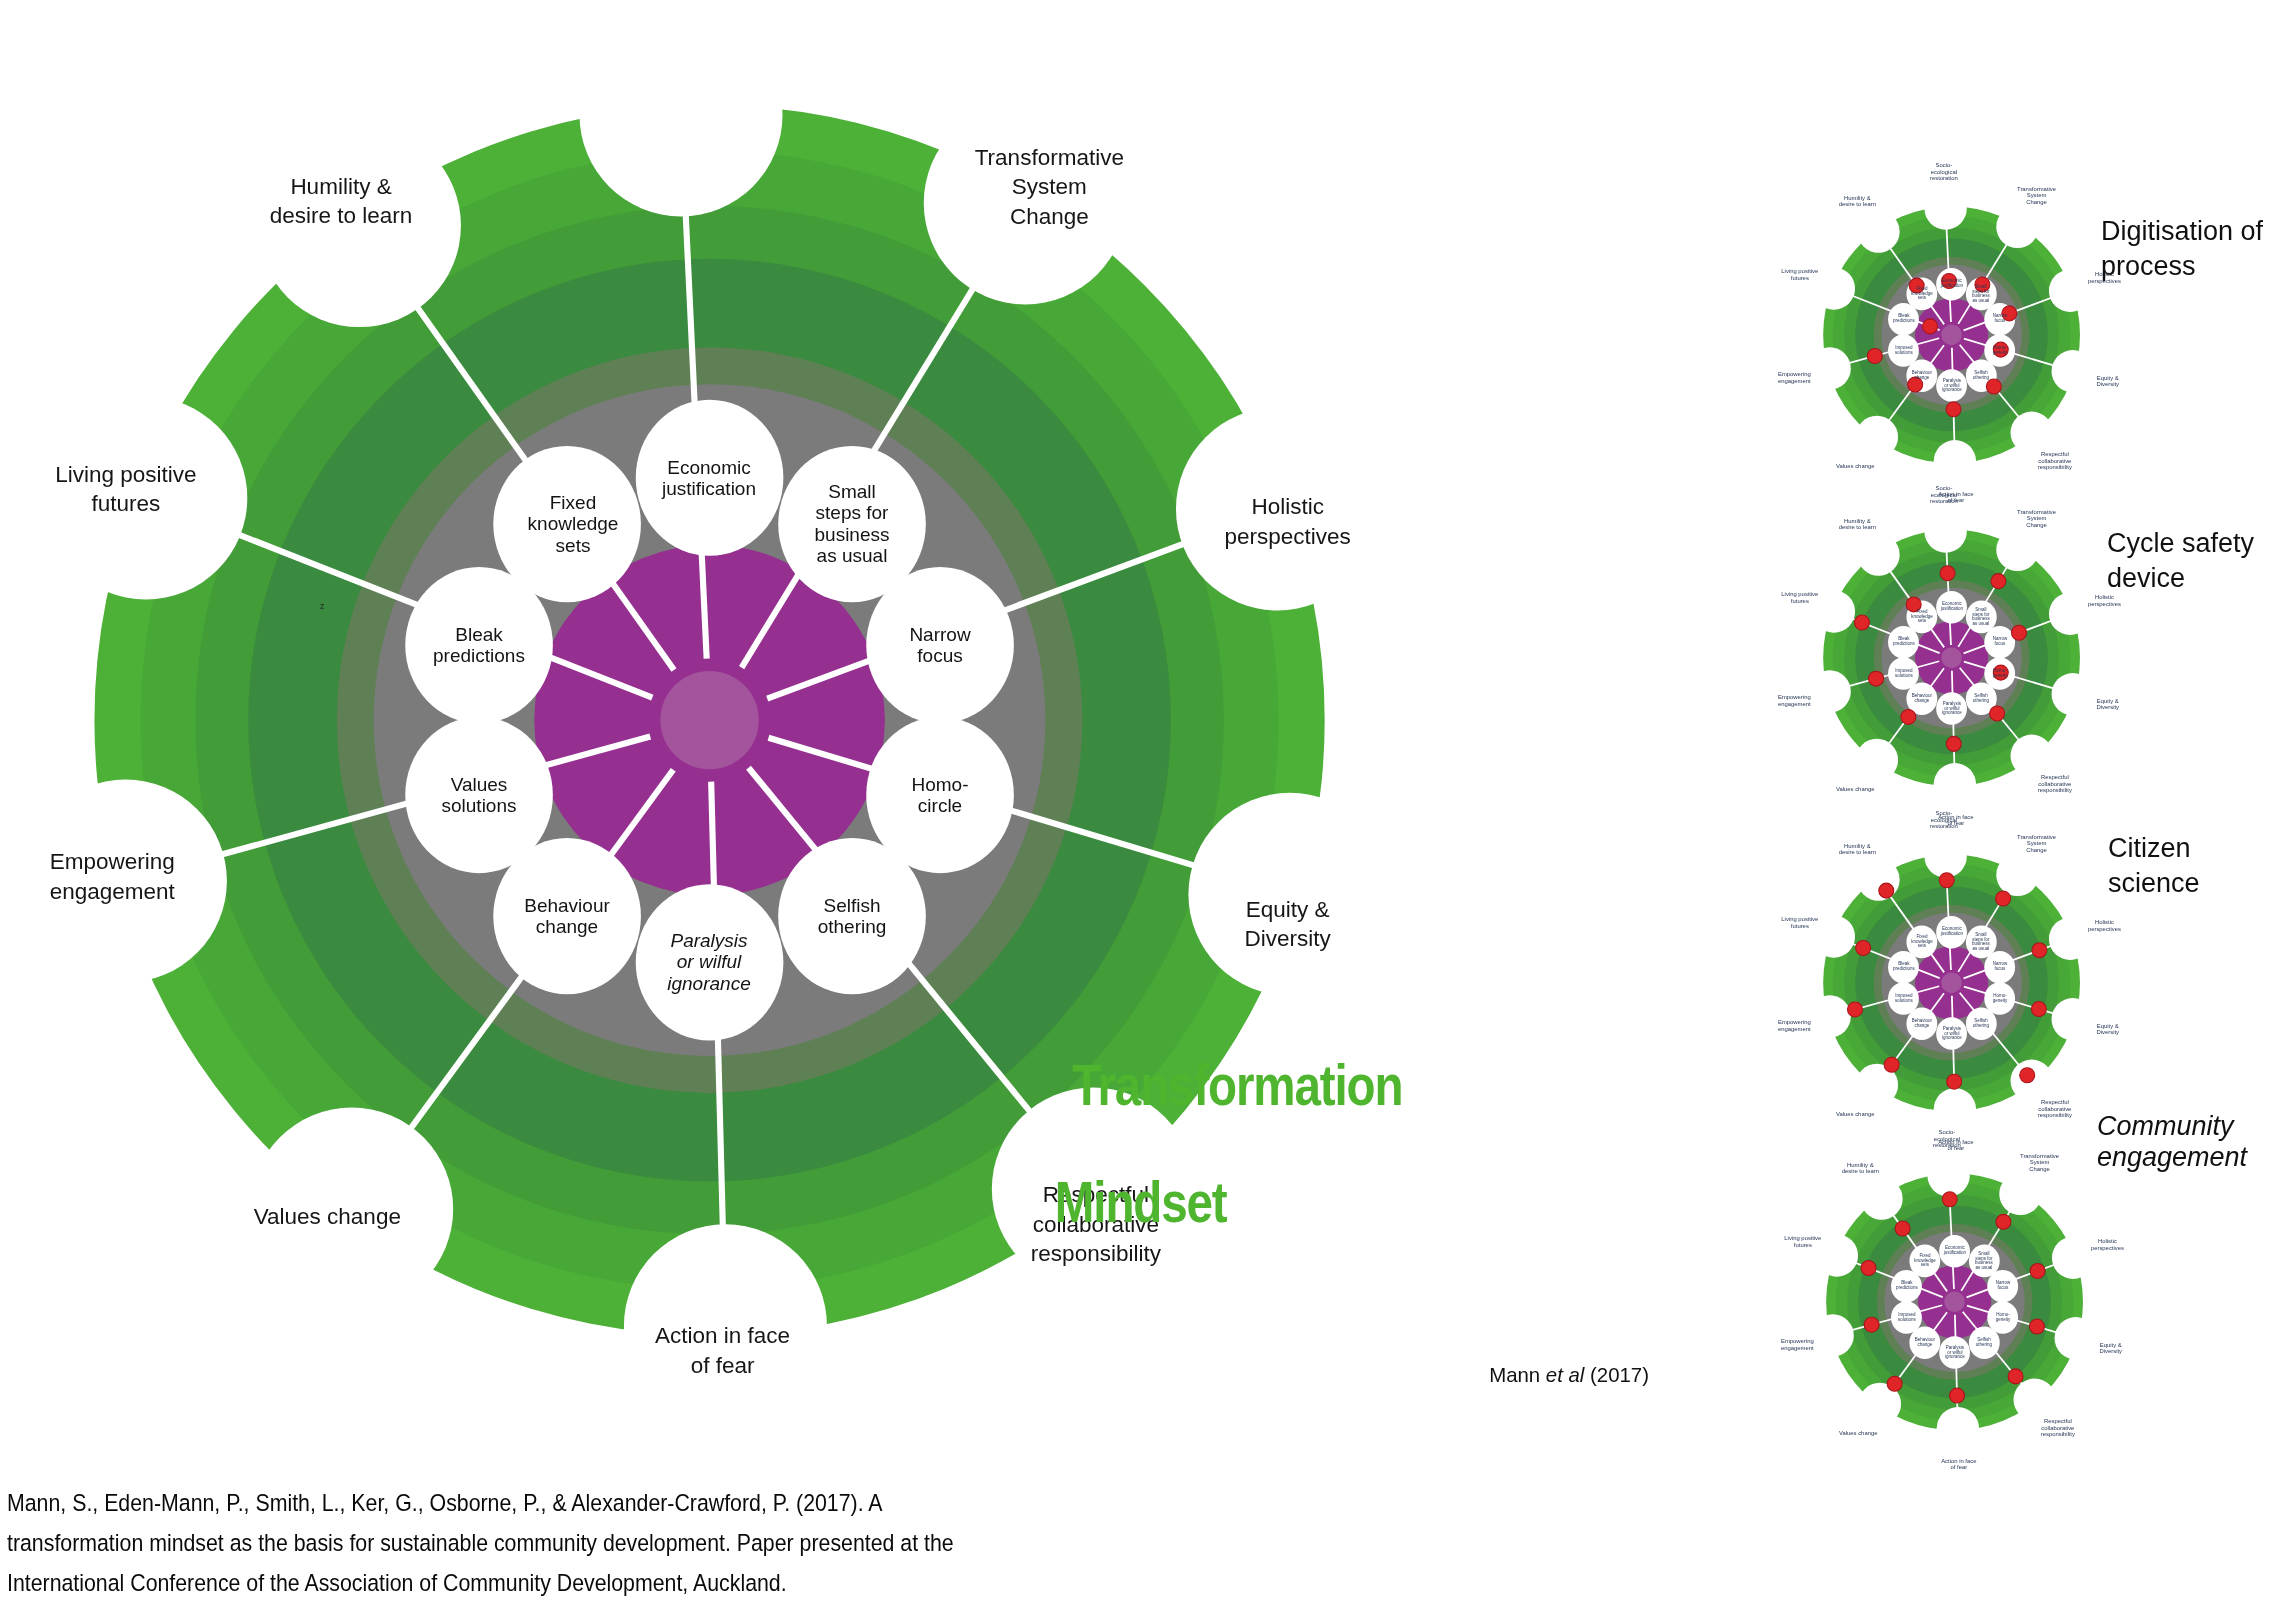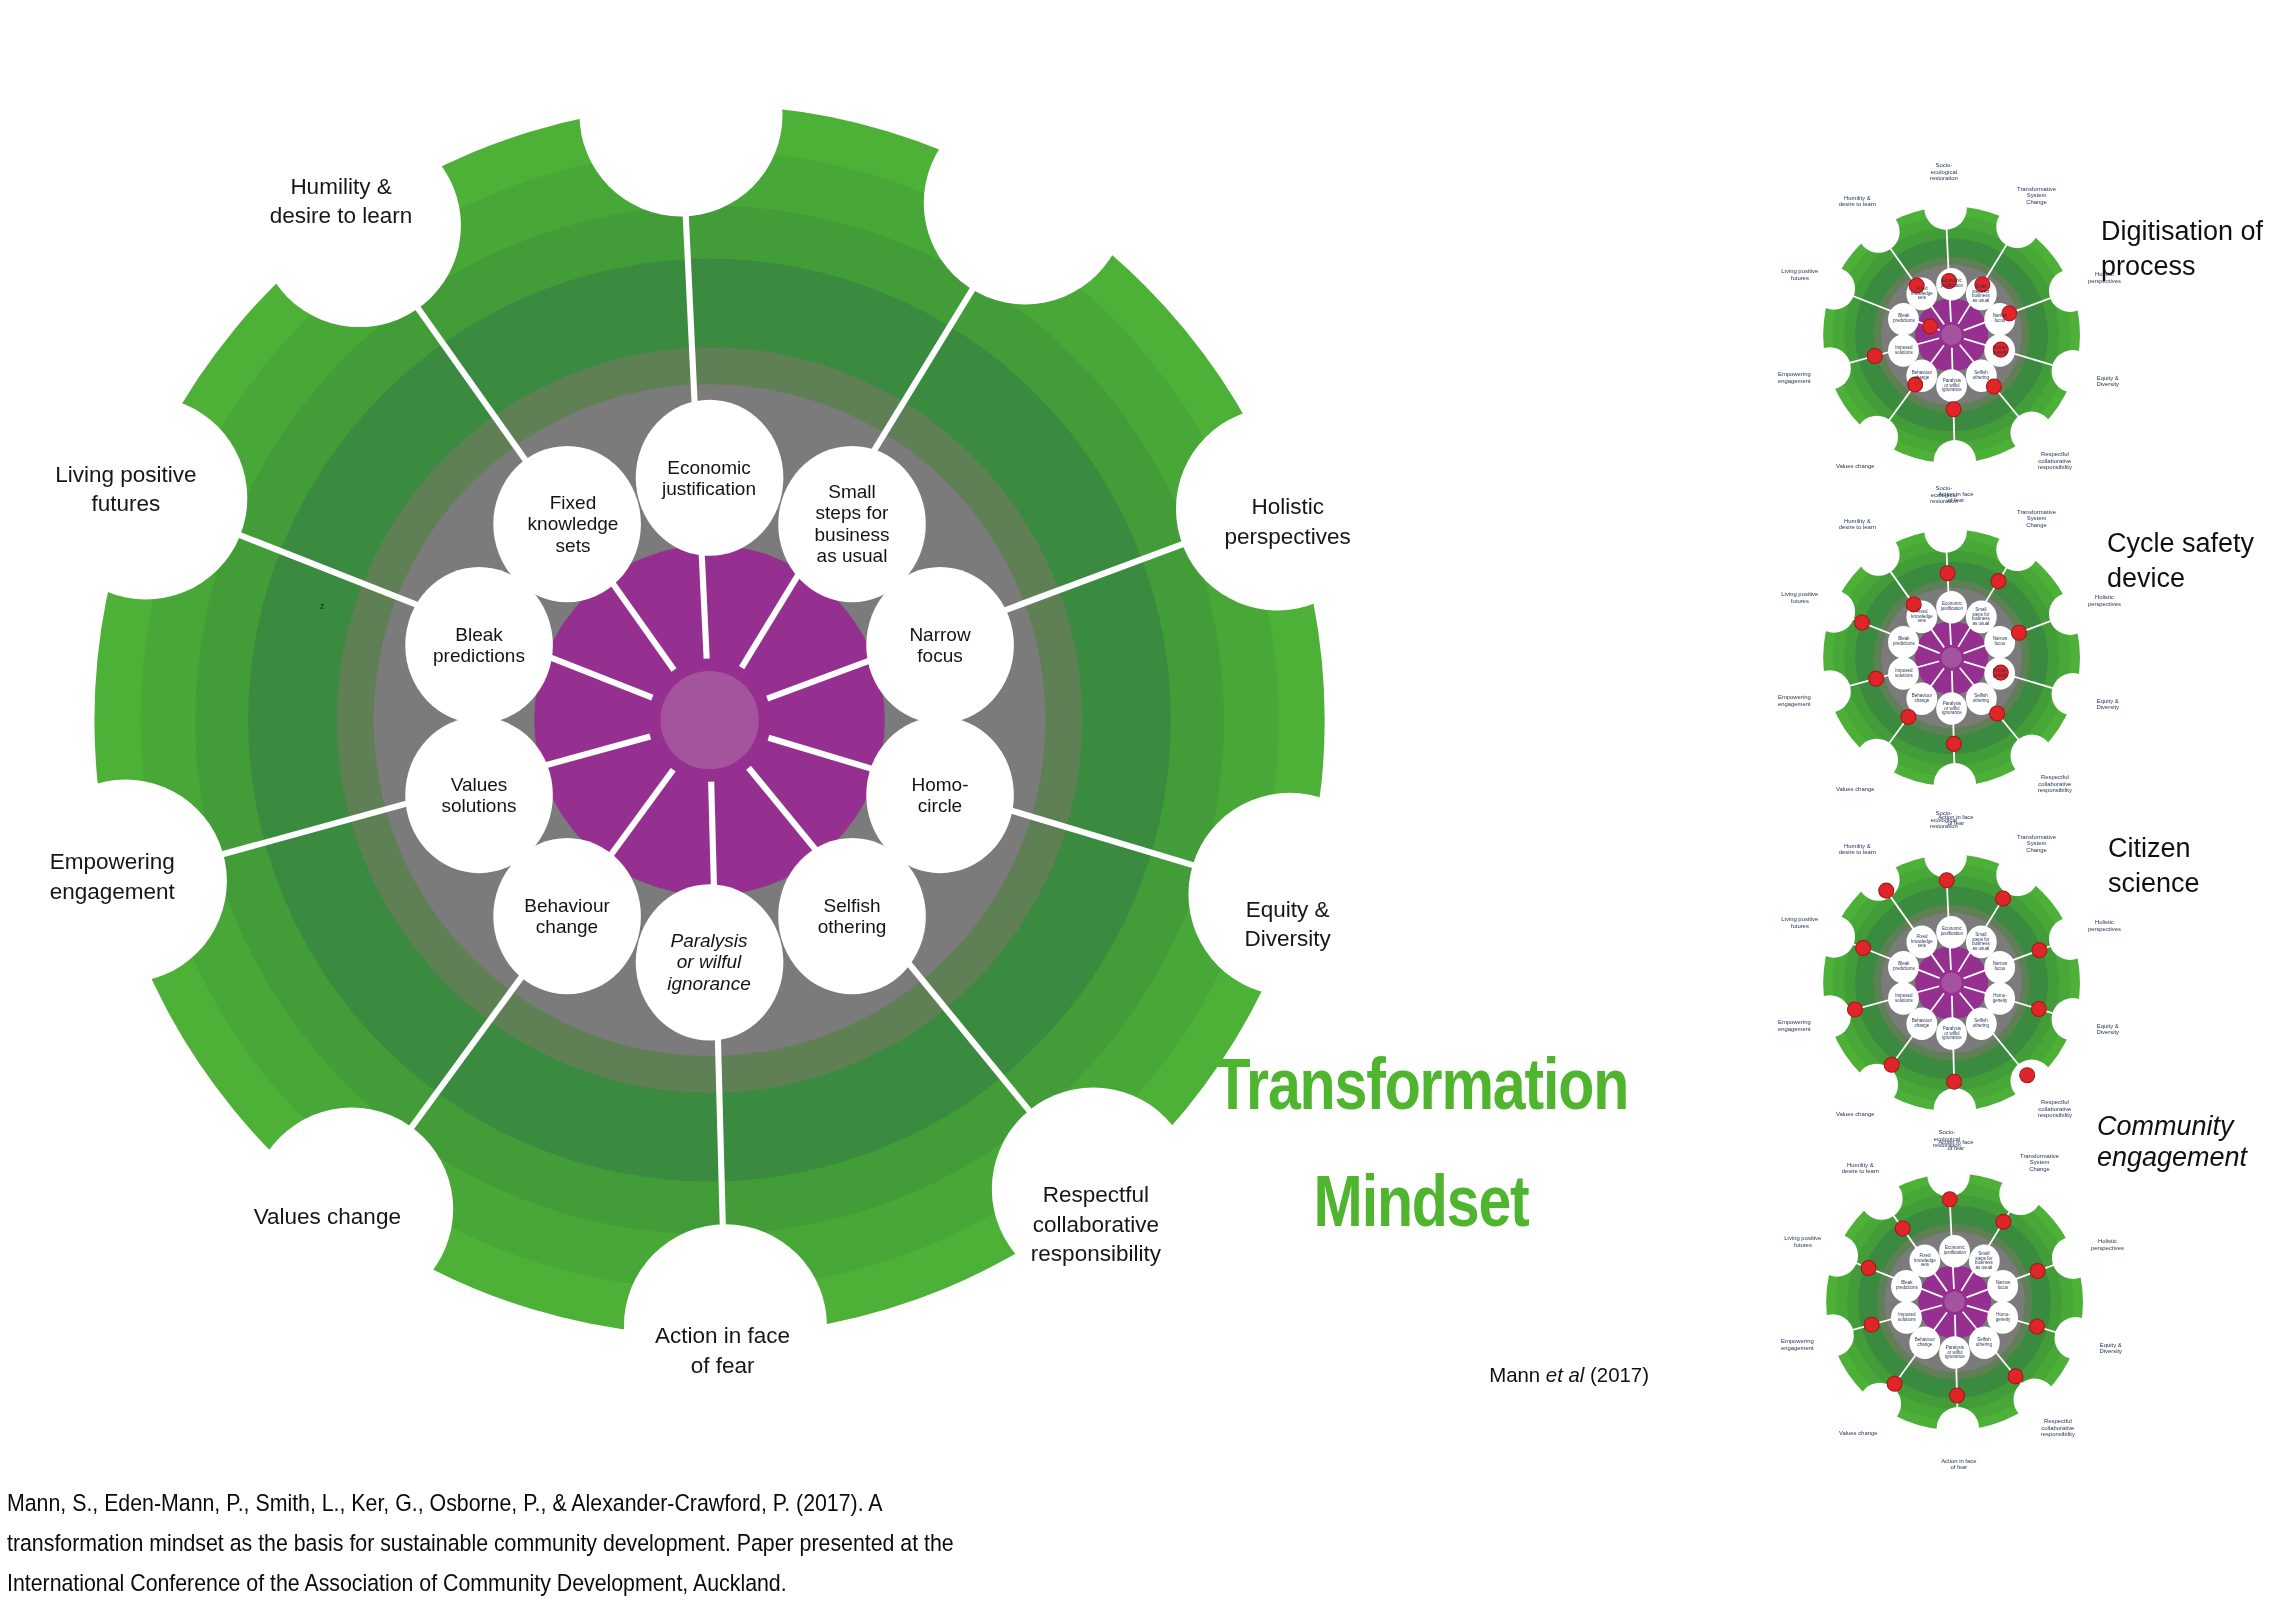--- a/index.html
+++ b/index.html
@@ -9,22 +9,22 @@
   .mini{position:absolute;width:286px;height:286px;}
   #mini-0{left:1812px;top:191px;}
   #mini-1{left:1812px;top:514px;}
   #mini-2{left:1812px;top:839px;}
   #mini-3{left:1815px;top:1158px;}
   .dlabel{position:absolute;transform:translate(-50%,-50%);text-align:center;white-space:pre-line;}
   .outer-main{font-size:22.5px;line-height:1.3;color:#161616;width:232px;}
   .inner-main{font-size:19px;line-height:1.12;color:#141414;width:161px;}
   .outer-mini{font-size:5.9px;line-height:1.12;color:#253655;width:59px;}
   .inner-mini{font-size:4.5px;line-height:1.05;color:#253655;width:35px;}
-  .big-title{position:absolute;left:1036px;top:1026px;width:770px;text-align:center;
-             font-weight:bold;font-size:72px;line-height:117px;letter-spacing:-1.4px;}
+  .big-title{position:absolute;left:1036px;top:1026px;width:770px;
+             font-weight:bold;font-size:58px;line-height:117px;letter-spacing:-1.4px;}
   .squeeze{display:inline-block;transform:scaleX(0.82);transform-origin:50% 50%;}
   .subtitle{position:absolute;left:1036px;top:1242px;width:770px;text-align:center;
             font-size:27px;line-height:30px;color:#111;white-space:pre-line;}
   .attribution{position:absolute;left:1465px;top:1364px;width:184px;text-align:right;
                font-size:20.4px;color:#111;}
   .mini-side-label{position:absolute;font-size:27px;color:#101010;white-space:pre-line;}
   #mini-label-0{left:2101px;top:214px;line-height:35px;}
   #mini-label-1{left:2107px;top:526px;line-height:35px;}
   #mini-label-2{left:2108px;top:831px;line-height:35px;}
   #mini-label-3{left:2097px;top:1111px;line-height:31px;font-style:italic;}
@@ -95,20 +95,23 @@
 ignorance</div>
       <div class="dlabel inner-main" style="left: 526px; top: 885px;">Behaviour
 change</div>
       <div class="dlabel inner-main" style="left: 438px; top: 764px;">Values
 solutions</div>
       <div class="dlabel inner-main" style="left: 438px; top: 614px;">Bleak
 predictions</div>
       <div class="dlabel inner-main" style="left: 532px; top: 493px;">Fixed
 knowledge
 sets</div>
+      <div class="dlabel outer-main" style="left: 73.6%; top: 11.4%;">Transformative
+System
+Change</div>
       <div class="dlabel outer-main" style="left: 91%; top: 35.8%;">Holistic
 perspectives</div>
       <div class="dlabel outer-main" style="left: 91%; top: 65.2%;">Equity &amp;
 Diversity</div>
       <div class="dlabel outer-main" style="left: 77%; top: 87.1%;">Respectful
 collaborative
 responsibility</div>
       <div class="dlabel outer-main" style="left: 49.75%; top: 96.3%;">Action in face
 of fear</div>
       <div class="dlabel outer-main" style="left: 20.9%; top: 86.6%;">Values change</div>

